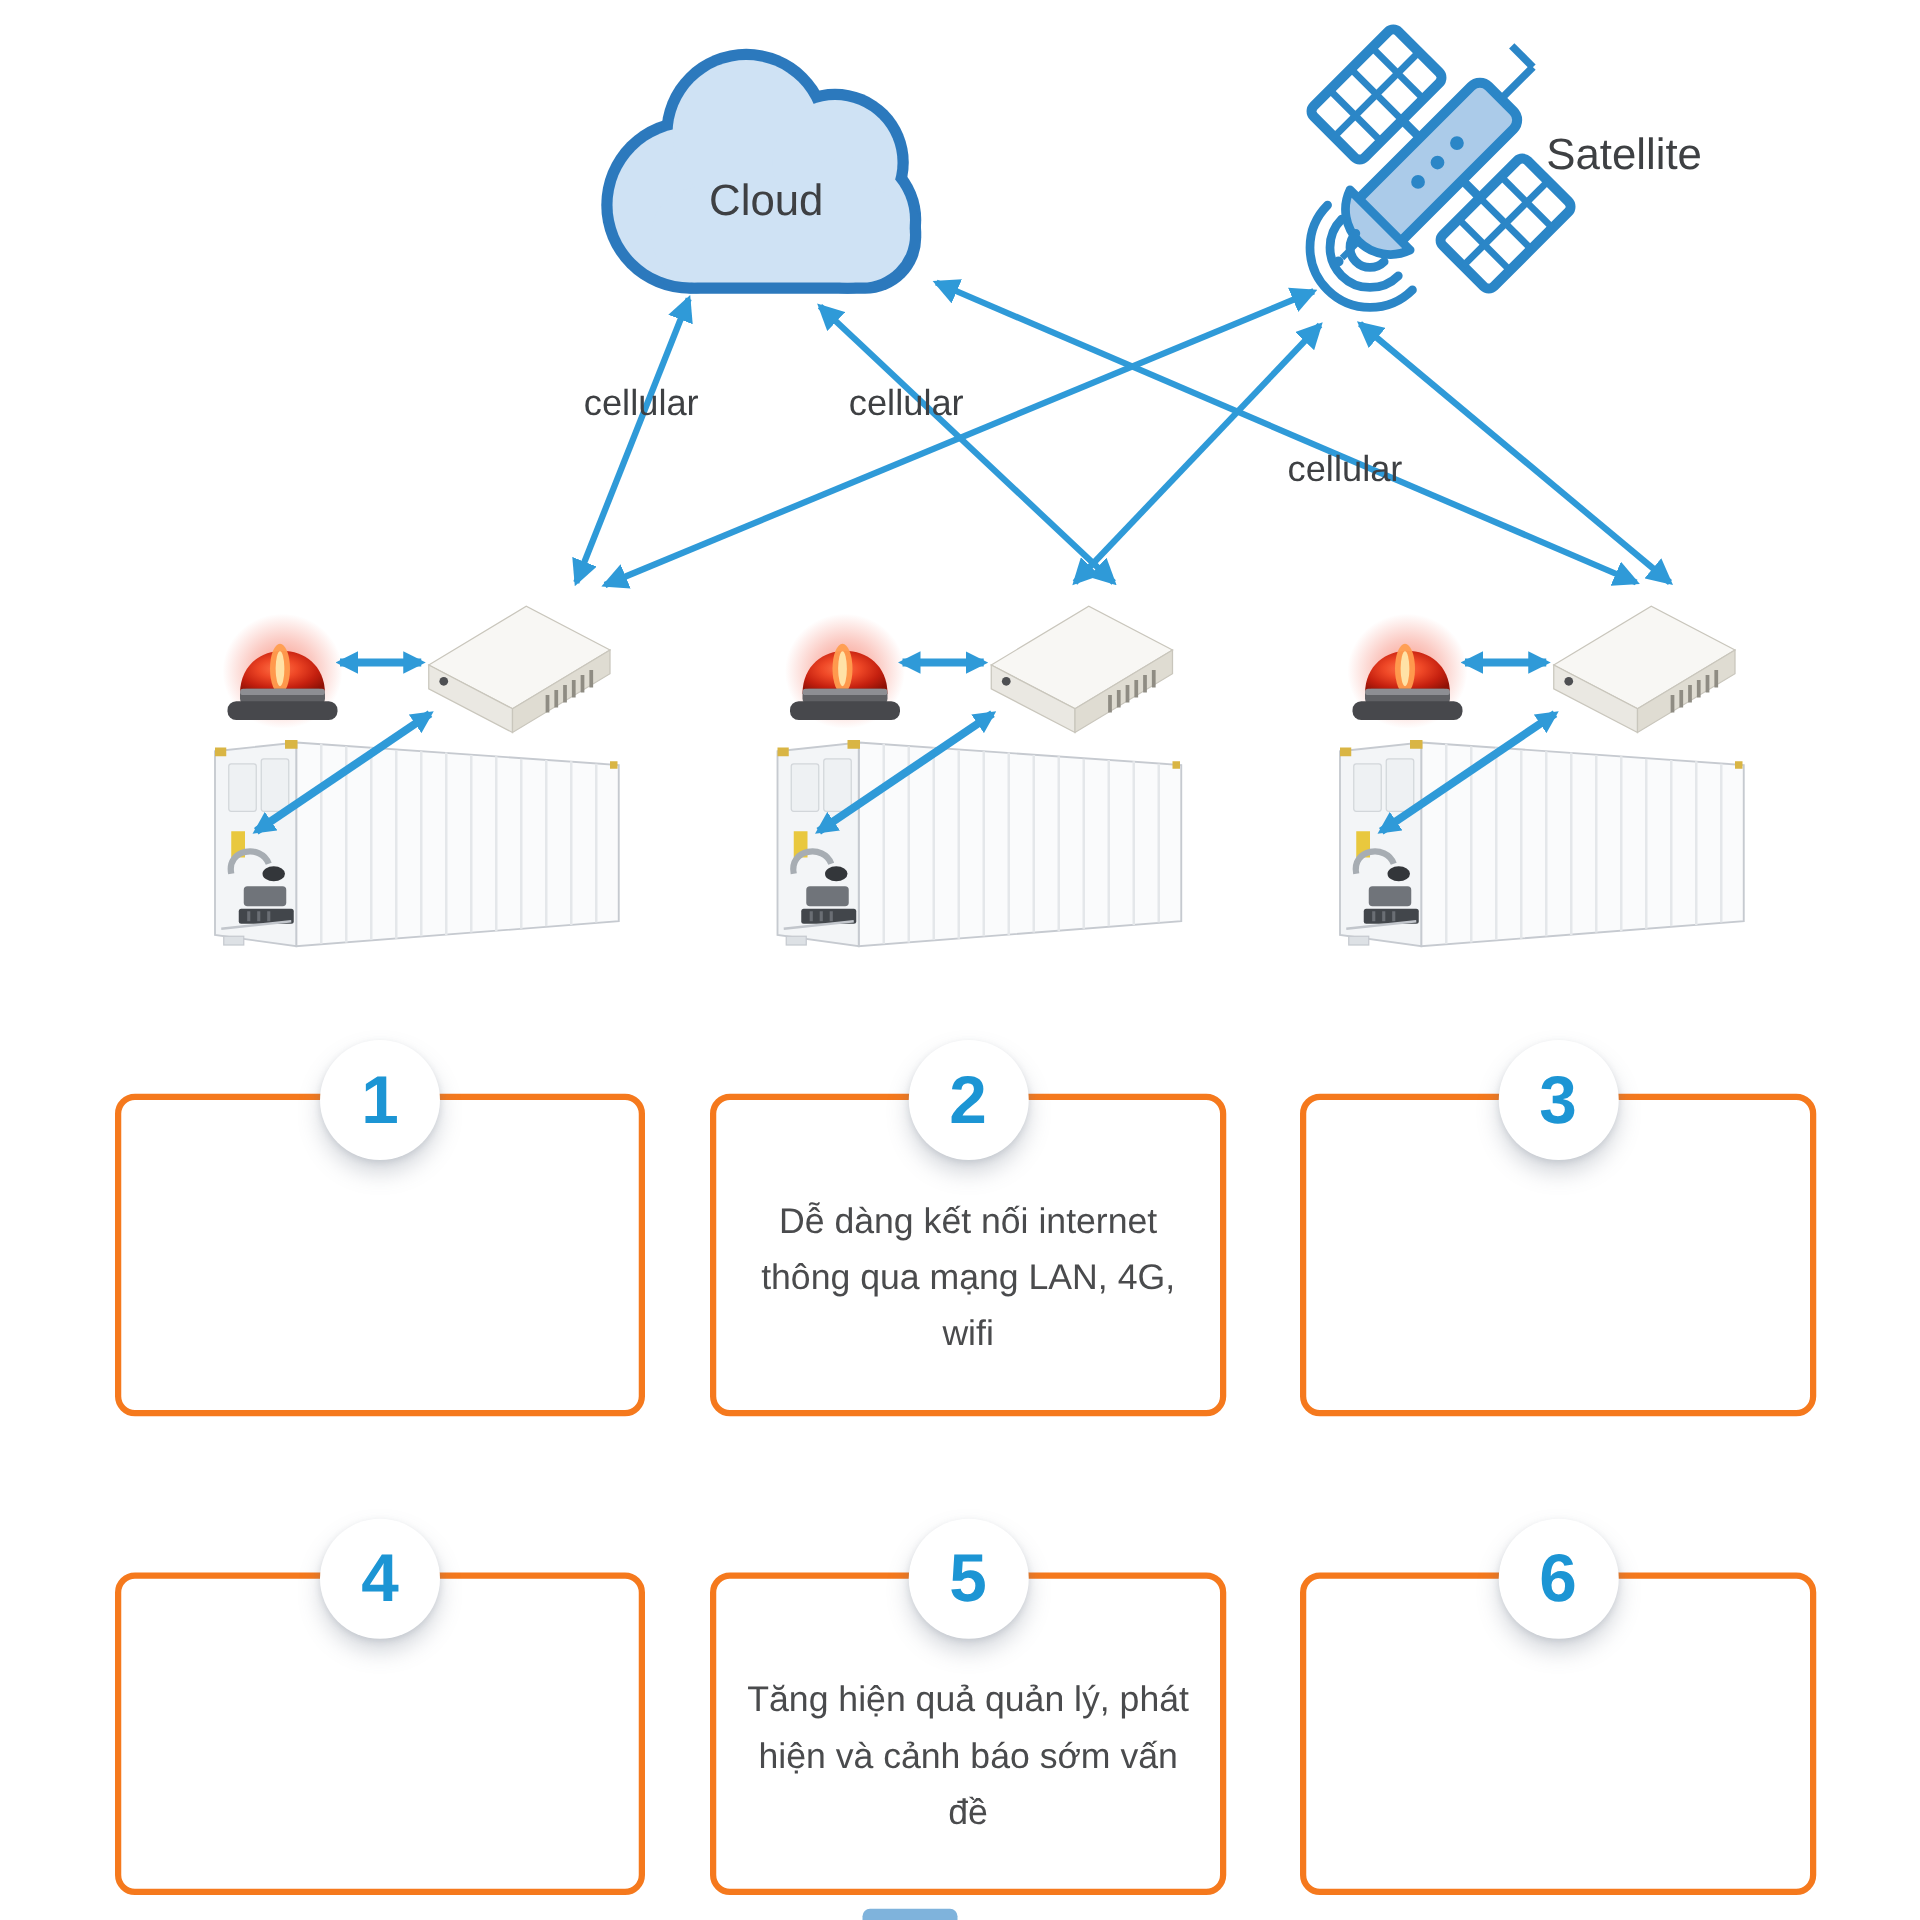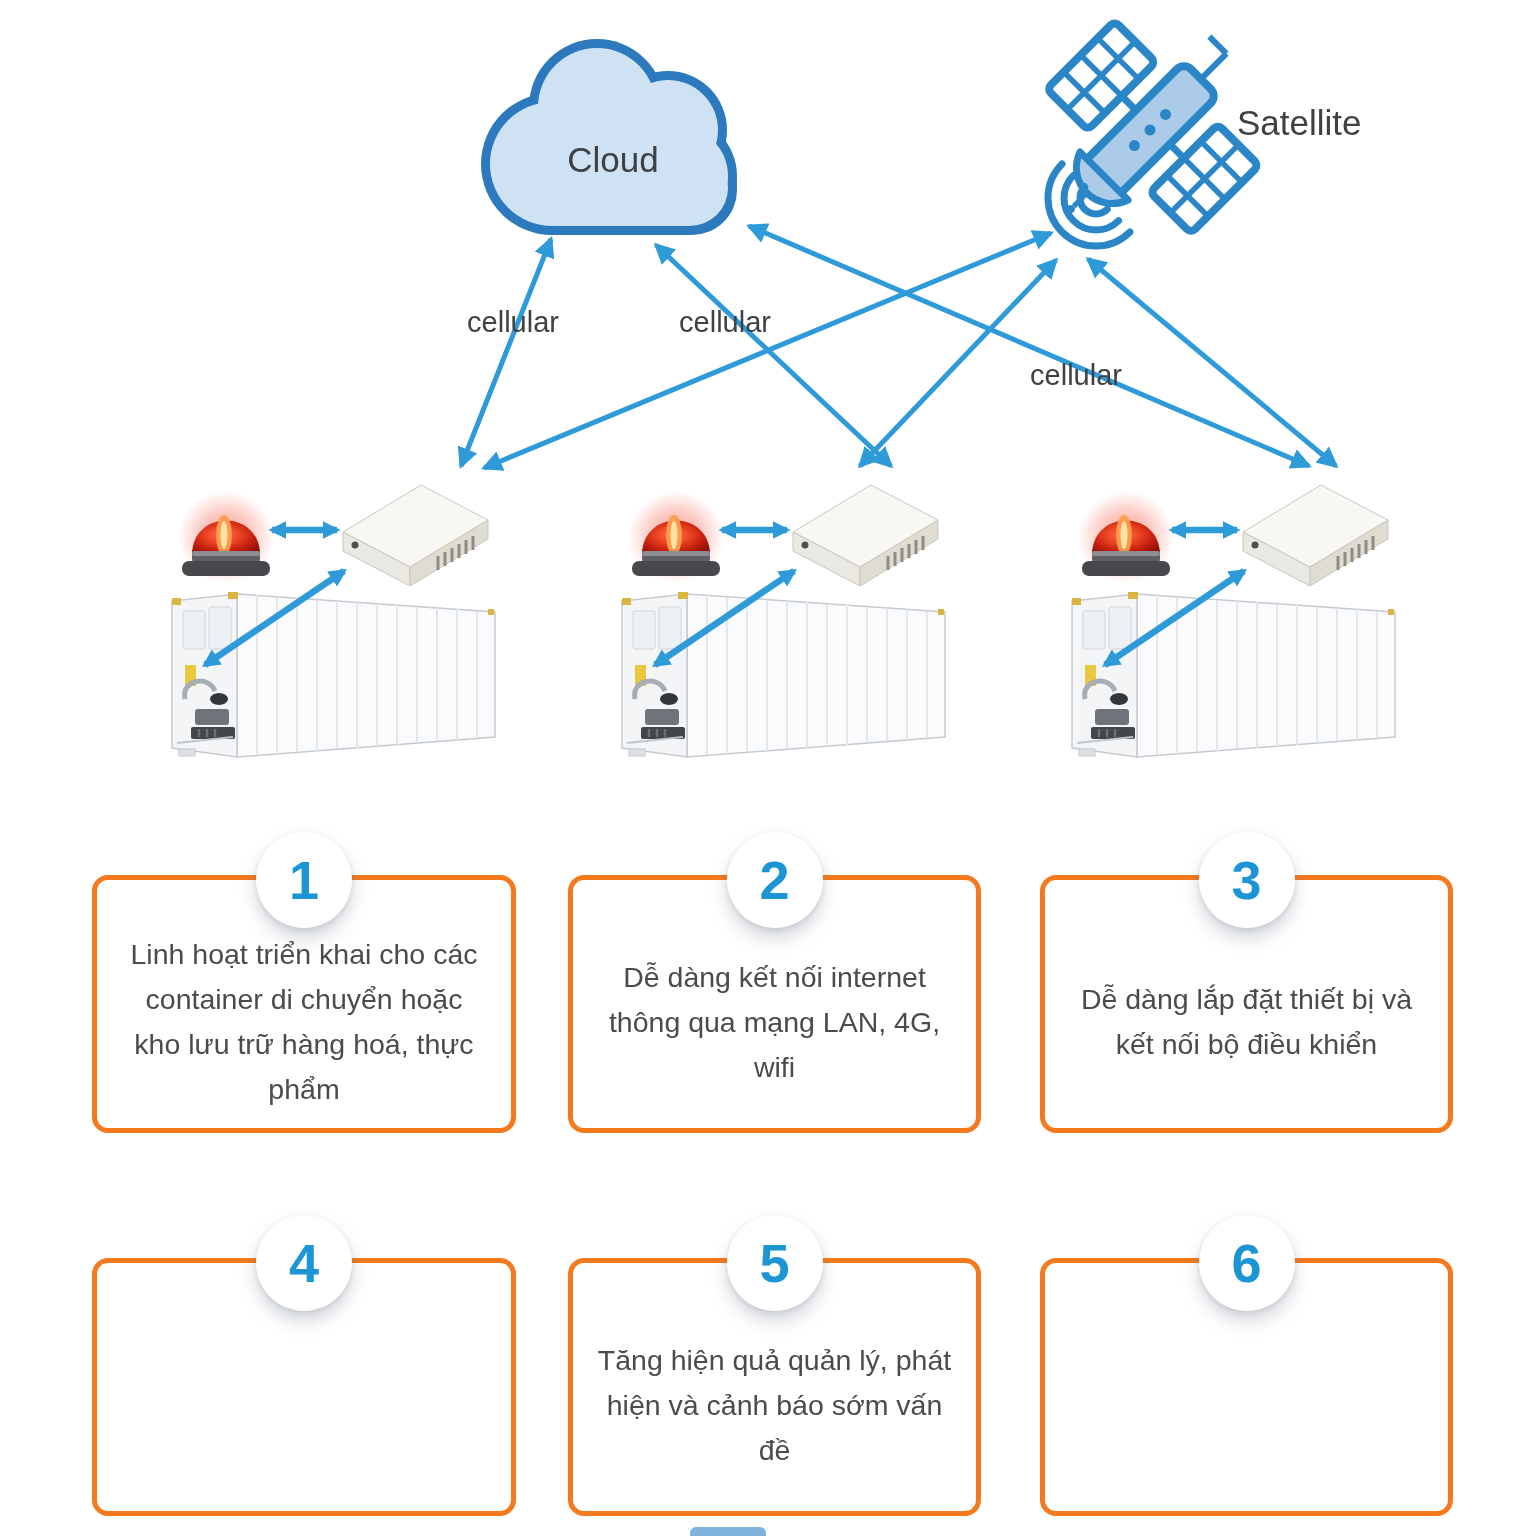--- a/index.html
+++ b/index.html
@@ -184,33 +184,31 @@
 
     <use href="#device-cluster" transform="translate(169,485)"></use>
     <use href="#device-cluster" transform="translate(619,485)"></use>
     <use href="#device-cluster" transform="translate(1069,485)"></use>
   </svg>
 
   <div class="card" style="left:92px;top:875px;width:424px;height:258px">
     <div class="badge">
       <span>1</span>
     </div>
-    <p class="card-text">Linh hoạt triển khai cho các container di chuyển hoặc kho lưu trữ hàng hoá, thực phẩm</p>
   </div>
   <div class="card" style="left:568px;top:875px;width:413px;height:258px">
     <div class="badge">
       <span>2</span>
     </div>
     <p class="card-text">Dễ dàng kết nối internet thông qua mạng LAN, 4G, wifi</p>
   </div>
   <div class="card" style="left:1040px;top:875px;width:413px;height:258px">
     <div class="badge">
       <span>3</span>
     </div>
-    <p class="card-text">Dễ dàng lắp đặt thiết bị và kết nối bộ điều khiển</p>
   </div>
 
   <div class="card" style="left:92px;top:1258px;width:424px;height:258px">
     <div class="badge">
       <span>4</span>
     </div>
   </div>
   <div class="card" style="left:568px;top:1258px;width:413px;height:258px">
     <div class="badge">
       <span>5</span>

